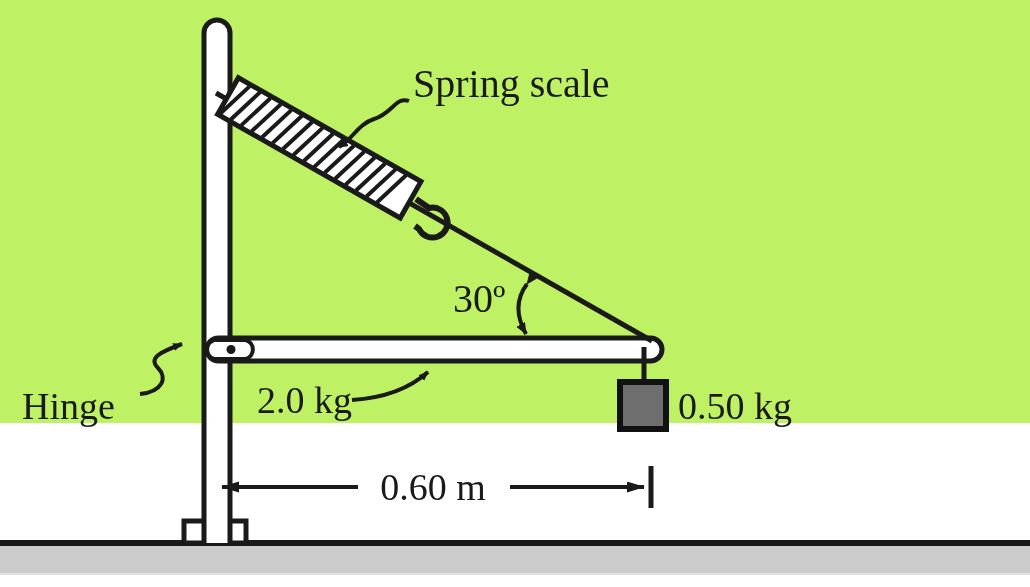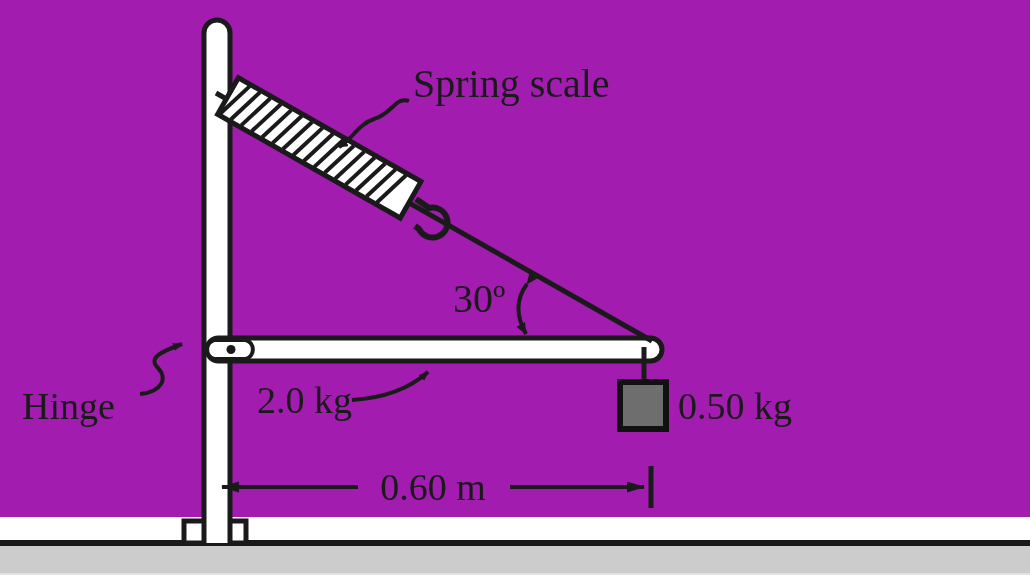--- a/index.html
+++ b/index.html
@@ -9,22 +9,22 @@
   }
   body {
     width: 1030px;
     height: 587px;
     font-family: "Liberation Serif", "DejaVu Serif", serif;
     overflow: hidden;
   }
   #figure-root {
     position: relative;
     width: 1030px;
-    height: 517px;
-    background: #a21caf;
+    height: 423px;
+    background: #bef264;
   }
   svg#diagram {
     display: block;
     width: 1030px;
     height: 587px;
   }
   .lbl {
     font-family: "Liberation Serif", "DejaVu Serif", serif;
     fill: #1a1a1a;
   }

